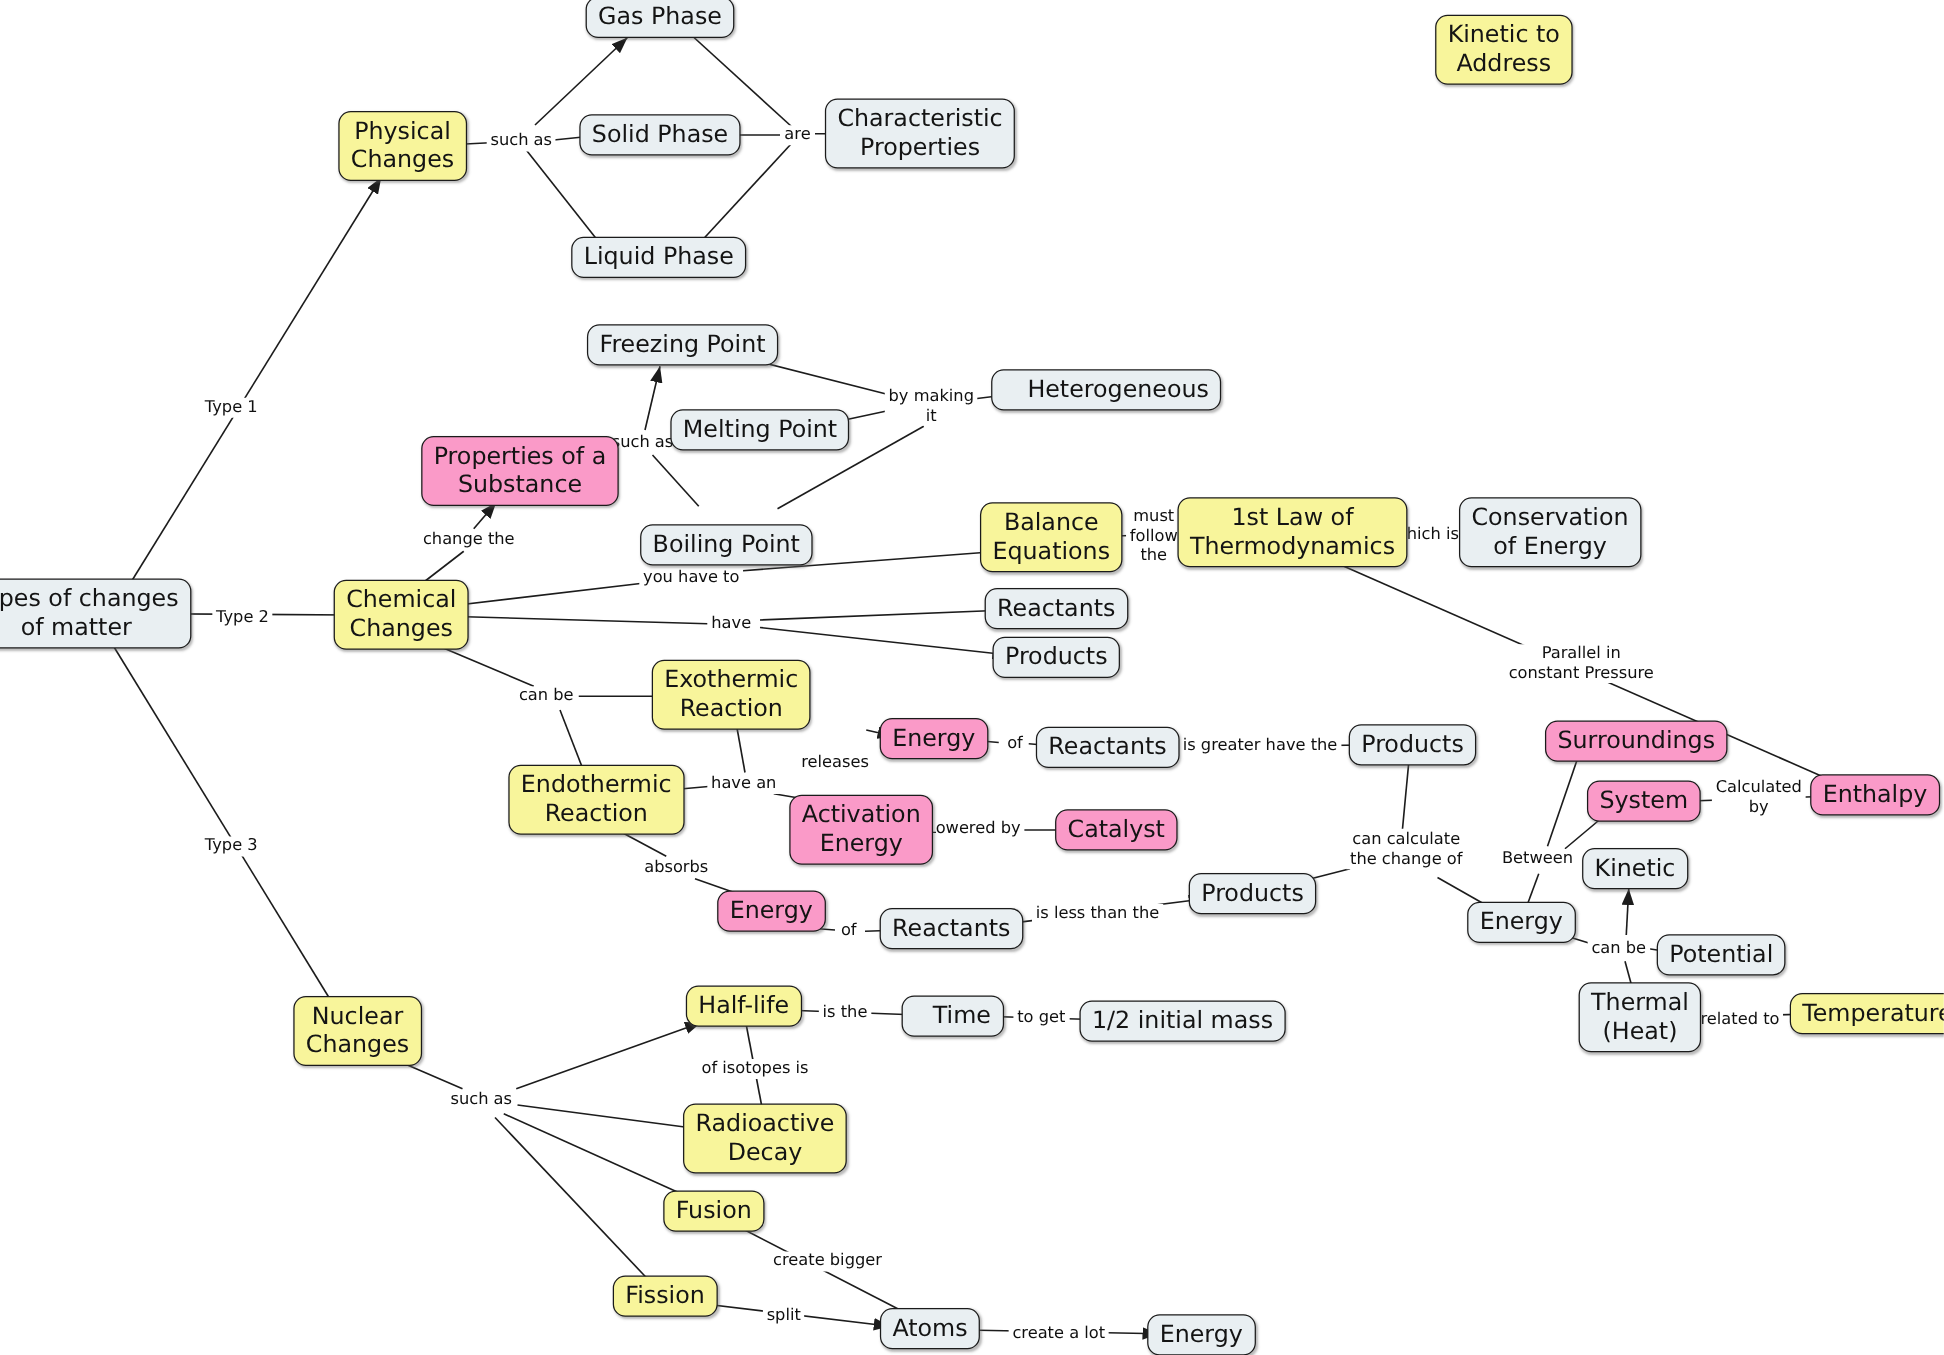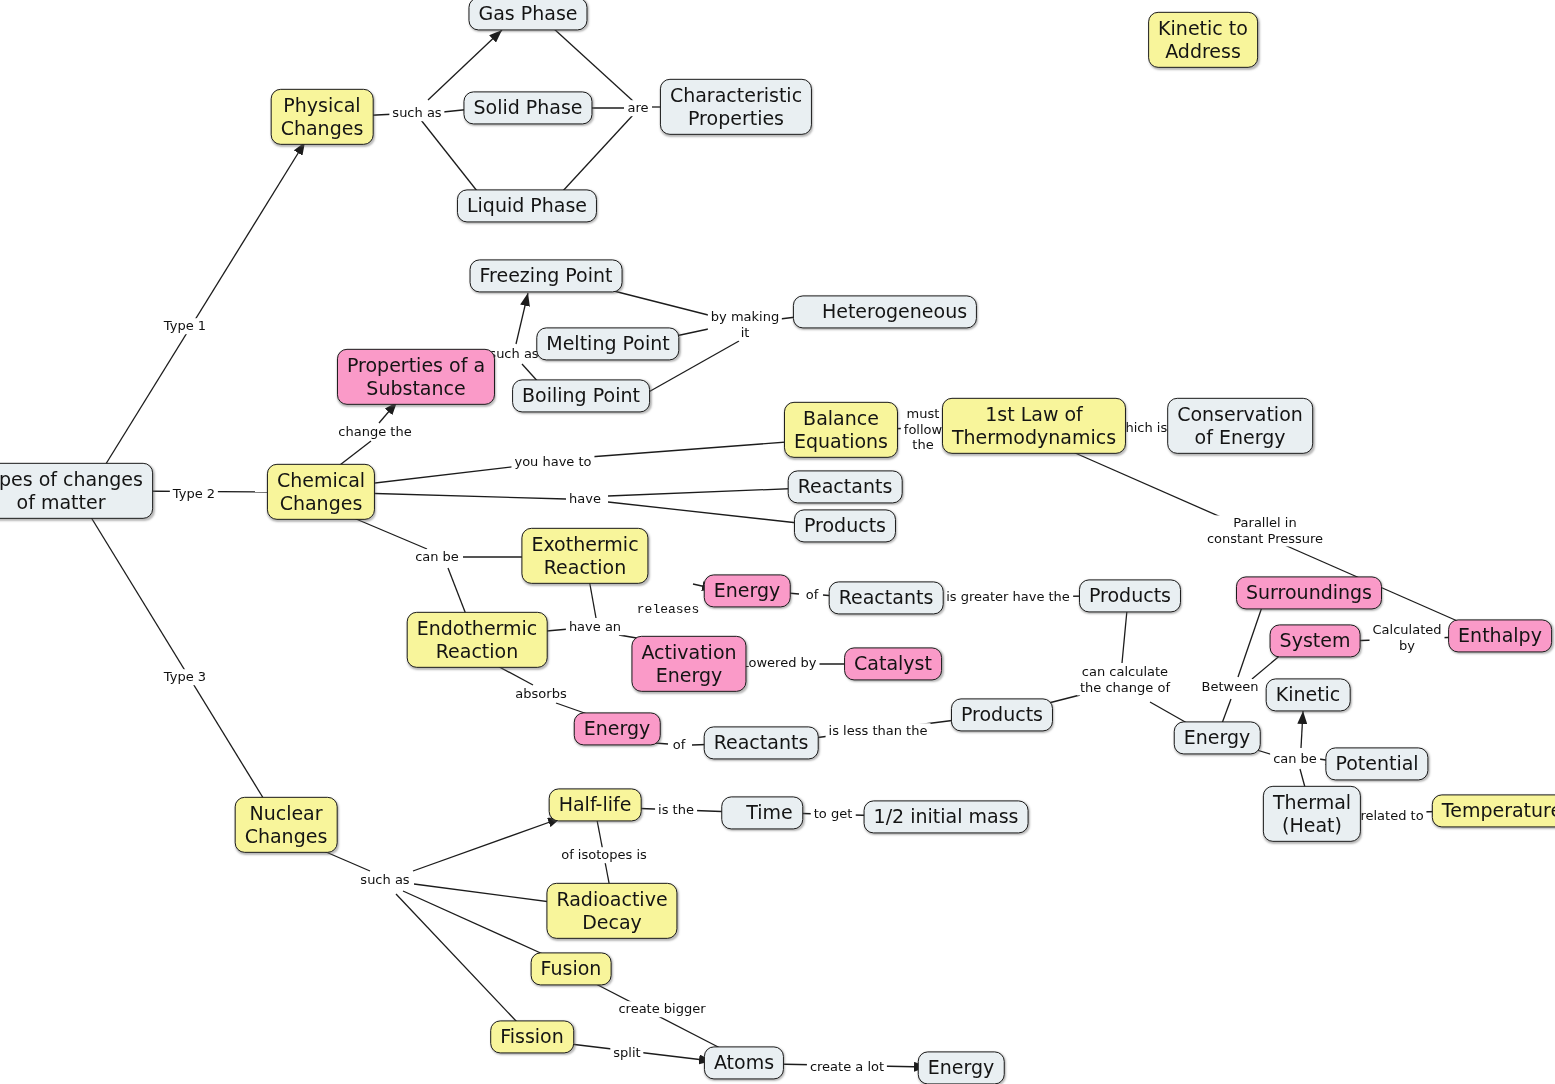--- a/index.html
+++ b/index.html
@@ -117,21 +117,21 @@
     <div class="edge-label" style="left: 745px; top: 325px;">by making
 it</div>
     <div class="edge-label" style="left: 375px; top: 432px;">change the</div>
     <div class="edge-label" style="left: 553px; top: 462px;">you have to</div>
     <div class="edge-label" style="left: 585px; top: 499px;">have</div>
     <div class="edge-label" style="left: 923px; top: 429px;">must
 follow
 the</div>
     <div class="edge-label" style="left: 1141px; top: 428px;">which is</div>
     <div class="edge-label" style="left: 437px; top: 557px;">can be</div>
-    <div class="edge-label" style="left: 668px; top: 610px; font-family: Liberation Mono, monospace;">releases</div>
+    <div class="edge-label" style="left: 668px; top: 610px;">releases</div>
     <div class="edge-label" style="left: 812px; top: 595px;">of</div>
     <div class="edge-label" style="left: 1008px; top: 597px;">is greater have the</div>
     <div class="edge-label" style="left: 595px; top: 627px;">have an</div>
     <div class="edge-label" style="left: 779px; top: 663px;">Lowered by</div>
     <div class="edge-label" style="left: 541px; top: 694px;">absorbs</div>
     <div class="edge-label" style="left: 679px; top: 745px;">of</div>
     <div class="edge-label" style="left: 878px; top: 731px;">is less than the</div>
     <div class="edge-label" style="left: 1125px; top: 680px;">can calculate
 the change of</div>
     <div class="edge-label" style="left: 1265px; top: 531px;">Parallel in
@@ -155,21 +155,21 @@
 Properties</div>
     <div class="node concept" style="left: 322px; top: 117px;">Physical
 Changes</div>
     <div class="node concept" style="left: 1203px; top: 40px;">Kinetic to
 Address</div>
     <div class="node neutral" style="left: 546px; top: 276px;">Freezing Point</div>
     <div class="node neutral" style="left: 608px; top: 344px;">Melting Point</div>
     <div class="node neutral" style="left: 885px; top: 312px; padding-left: 28px;">Heterogeneous</div>
     <div class="node idea" style="left: 416px; top: 377px;">Properties of a
 Substance</div>
-    <div class="node neutral" style="left: 581px; top: 396px;">Boiling Point</div>
+    <div class="node neutral" style="left: 581px; top: 436px;">Boiling Point</div>
     <div class="node concept" style="left: 841px; top: 430px;">Balance
 Equations</div>
     <div class="node concept" style="left: 1034px; top: 426px;">1st Law of
 Thermodynamics</div>
     <div class="node neutral" style="left: 1240px; top: 426px;">Conservation
 of Energy</div>
     <div class="node neutral" style="left: 61px; top: 491px;">Types of changes
 of matter</div>
     <div class="node concept" style="left: 321px; top: 492px;">Chemical
 Changes</div>

